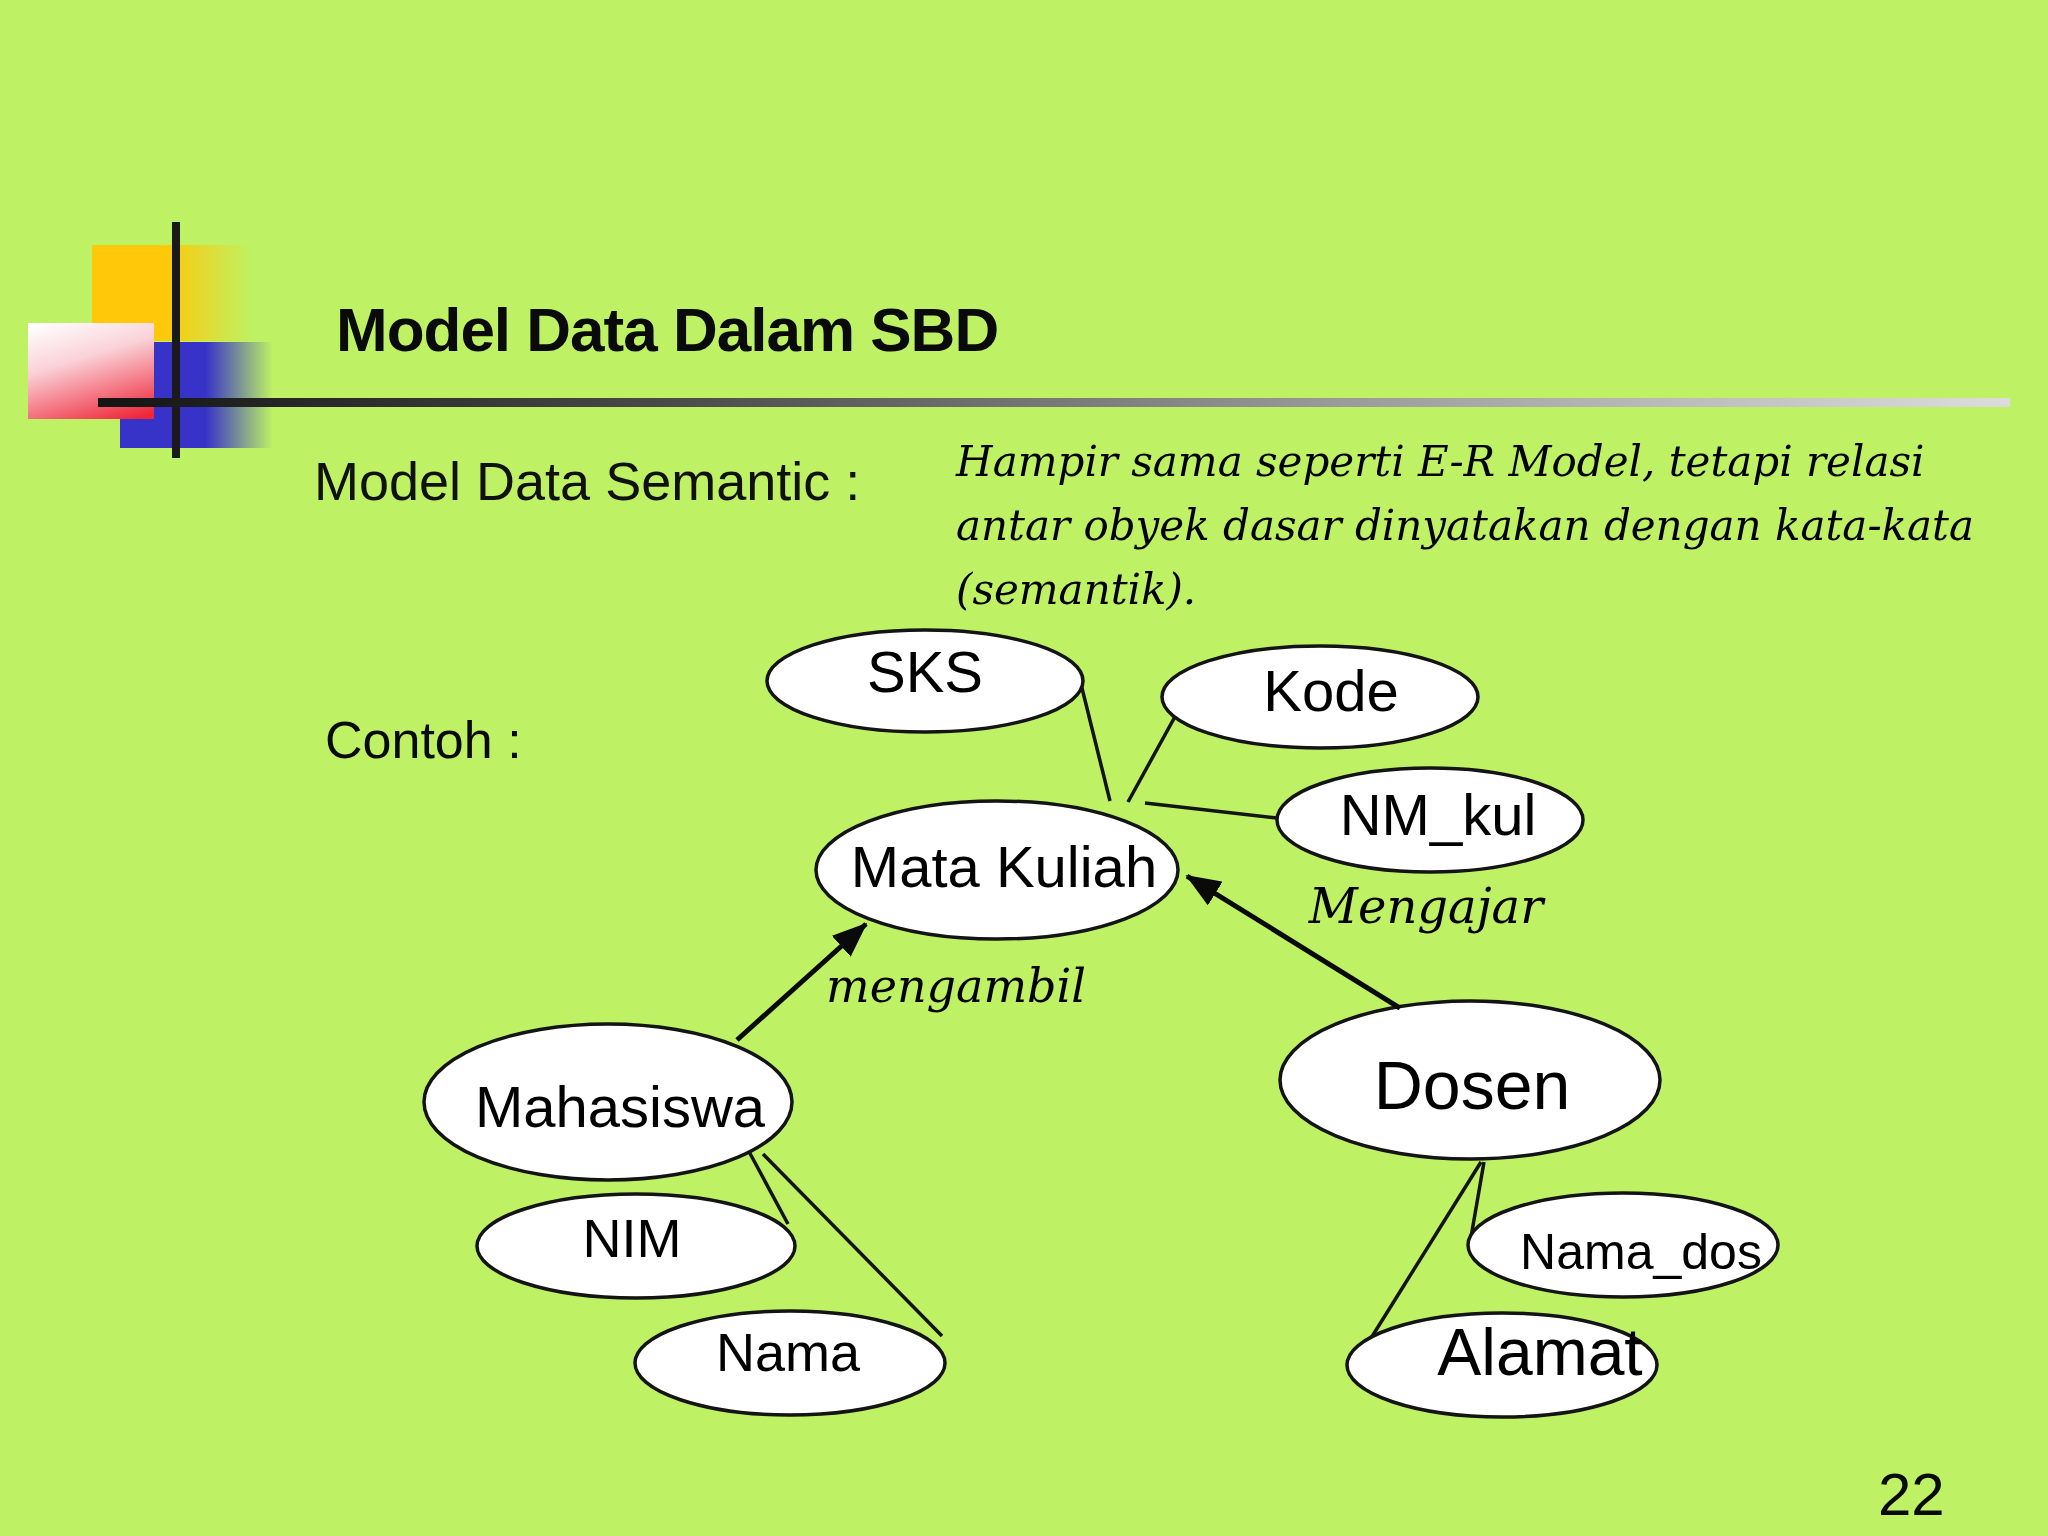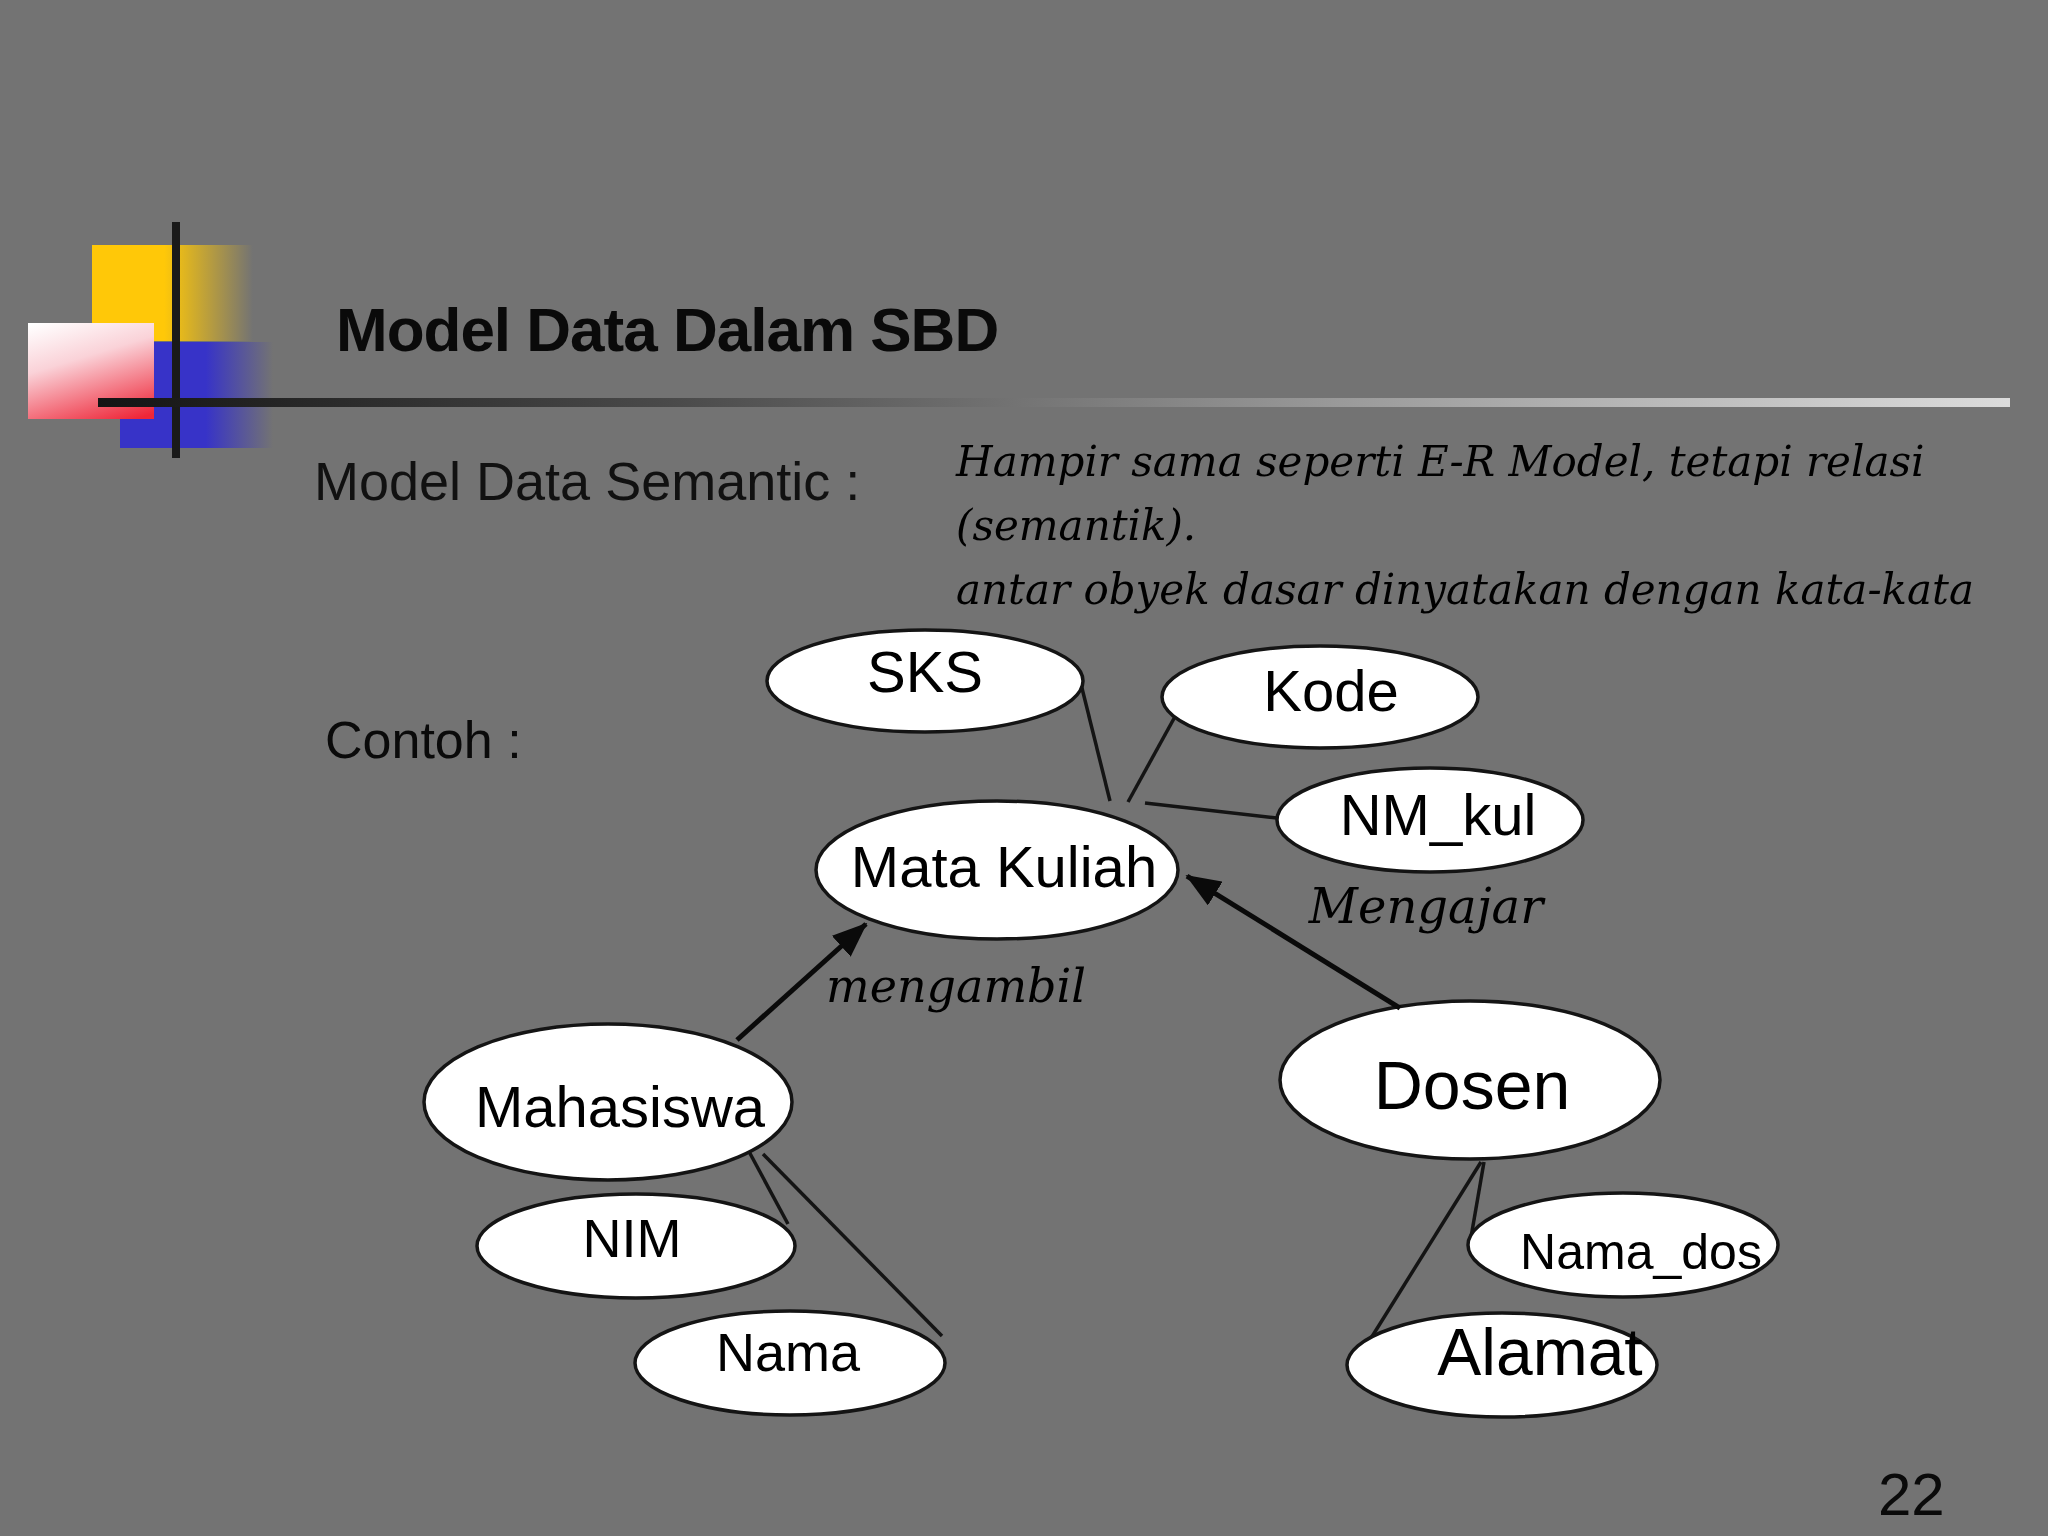--- a/index.html
+++ b/index.html
@@ -1,17 +1,17 @@
 <!DOCTYPE html>
 <html><head>
 <meta charset="utf-8">
 <style>
   html,body{margin:0;padding:0;background:#ffffff;}
   .stage{
-    position:relative;width:2048px;height:1536px;background:#737373;overflow:hidden;
+    position:relative;width:2048px;height:1536px;background:#bef264;overflow:hidden;
     font-family:"Liberation Sans",sans-serif;color:#0a0a0a;
   }
   .abs{position:absolute;}
 
   
   [data-name="decoration-yellow-square"]{left:92px;top:245px;width:161px;height:96px;
     background:linear-gradient(to right,#ffc808 0%,#ffc808 45%,rgba(255,200,8,0) 100%);}
   [data-name="decoration-blue-square"]{left:120px;top:342px;width:153px;height:106px;
     background:linear-gradient(to right,#3733c8 0%,#3733c8 56%,rgba(55,51,200,0) 100%);}
   [data-name="decoration-red-square"]{left:28px;top:323px;width:126px;height:96px;
@@ -52,22 +52,22 @@
   <div class="abs" data-name="decoration-yellow-square"></div>
   <div class="abs" data-name="decoration-blue-square"></div>
   <div class="abs" data-name="decoration-red-square"></div>
   <div class="abs" data-name="decoration-vertical-line"></div>
   <div class="abs" data-name="title-underline"></div>
 
   <div class="abs" data-name="slide-title">Model Data Dalam SBD</div>
   <div class="abs" data-name="semantic-label">Model Data Semantic :</div>
   <div class="abs script" data-name="semantic-description">
     <div data-name="semantic-description-line1">Hampir sama seperti E-R Model, tetapi relasi</div>
+    <div data-name="semantic-description-line2">antar obyek dasar dinyatakan dengan kata-kata</div>
     <div data-name="semantic-description-line3">(semantik).</div>
-    <div data-name="semantic-description-line2">antar obyek dasar dinyatakan dengan kata-kata</div>
   </div>
   <div class="abs" data-name="example-label">Contoh :</div>
 
   <svg class="diagram" width="2048" height="1536" viewBox="0 0 2048 1536" data-name="semantic-model-diagram">
     <defs>
       <marker id="arrow" viewBox="0 0 10 8" refX="9.5" refY="4" markerWidth="7" markerHeight="5.6" orient="auto-start-reverse">
         <path d="M0,0 L10,4 L0,8 Z" fill="#0a0a0a"></path>
       </marker>
     </defs>
 

